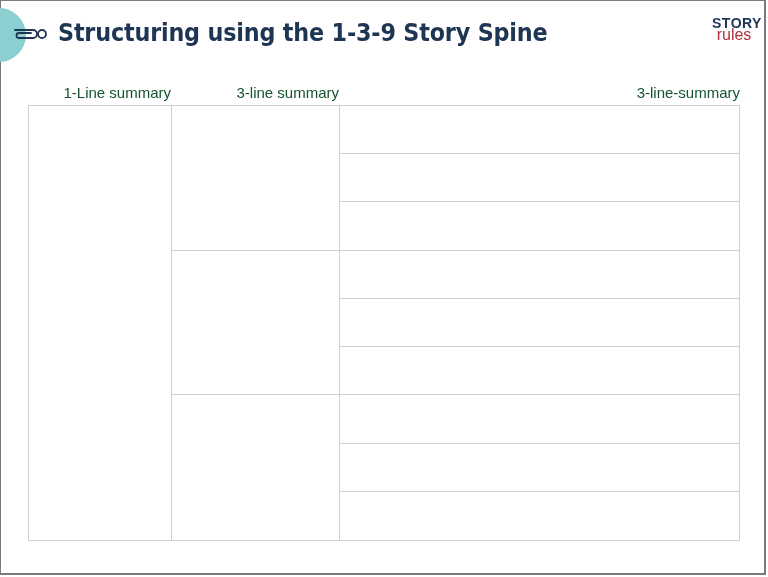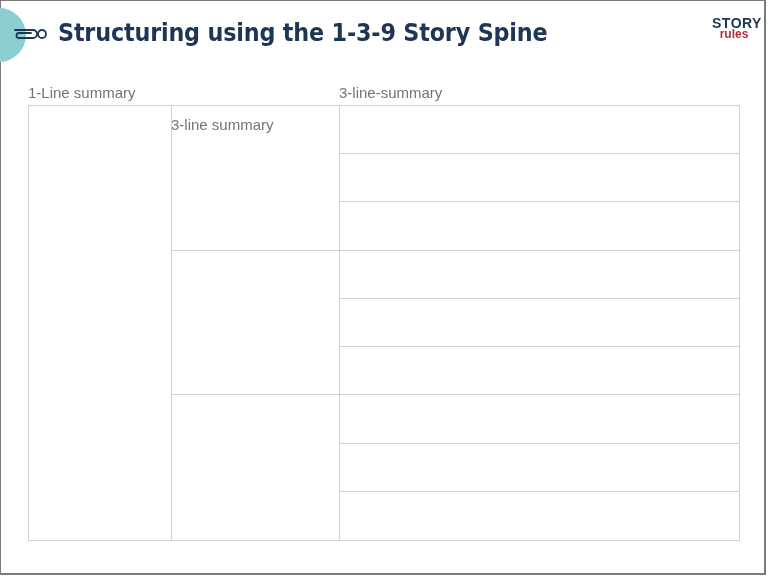--- a/index.html
+++ b/index.html
@@ -3,22 +3,22 @@
 <meta charset="utf-8">
 <style>
   html, body { margin:0; padding:0; }
   body { width:768px; height:577px; background:#ffffff; position:relative; overflow:hidden; font-family:"Liberation Sans", sans-serif; }
   .frame { position:absolute; left:0; top:0; width:766px; height:575px; border:1px solid #7a7a7a; border-right:2px solid #7a7a7a; border-bottom:2px solid #7a7a7a; box-sizing:border-box; }
   .blob { position:absolute; left:-12px; top:8px; width:38px; height:54px; background:#8ccfd0; border-radius:0 28px 28px 0; }
   .clip-icon { position:absolute; left:13px; top:26px; width:36px; height:16px; }
   .title { position:absolute; left:58px; top:19px; font-size:24px; font-weight:bold; color:#1e3554; letter-spacing:-0.2px; white-space:nowrap; font-family:"DejaVu Sans", sans-serif; transform:scaleX(0.93); transform-origin:left center; }
   .logo { position:absolute; left:712px; top:18px; width:44px; text-align:center; line-height:11px; }
   .logo .l1 { font-size:14px; color:#1e3554; letter-spacing:0.5px; font-weight:bold; display:block; }
-  .logo .l2 { font-size:12px; color:#b0303a; display:block; font-weight:bold; }
-  .col-head { position:absolute; top:84px; font-size:15px; color:#737373; white-space:nowrap; text-align:left; }
+  .logo .l2 { font-size:16px; color:#b0303a; display:block; font-weight:normal; }
+  .col-head { position:absolute; top:84px; font-size:15px; color:#14532d; white-space:nowrap; text-align:right; }
   .grid { position:absolute; left:28px; top:105px; width:712px; height:436px; border:1px solid #cfcfcf; box-sizing:border-box; }
   .col1 { position:absolute; left:0; top:0; width:143px; height:100%; border-right:1px solid #cfcfcf; box-sizing:border-box; }
   .col2 { position:absolute; left:143px; top:0; width:168px; height:100%; border-right:1px solid #cfcfcf; box-sizing:border-box; }
   .col3 { position:absolute; left:311px; top:0; right:0; height:100%; }
   .c2cell { height:33.333%; border-bottom:1px solid #cfcfcf; box-sizing:border-box; }
   .c2cell:last-child { border-bottom:none; }
   .c3cell { height:11.111%; border-bottom:1px solid #cfcfcf; box-sizing:border-box; }
   .c3cell:last-child { border-bottom:none; }
 </style>
 </head>
@@ -30,21 +30,21 @@
   <path d="M2 4 H20 a4 4 0 0 1 0 8 H6 a2.5 2.5 0 0 1 0 -5 H18" fill="none" stroke="#1e3554" stroke-width="1.8" stroke-linecap="round"></path>
   <circle cx="29" cy="8" r="4" fill="none" stroke="#1e3554" stroke-width="1.8"></circle>
 </svg>
 <div class="title">Structuring using the 1-3-9 Story Spine</div>
 <div class="logo">
   <span class="l1">STORY</span>
   <span class="l2">rules</span>
 </div>
 
 <div class="col-head" style="left:28px;width:143px;">1-Line summary</div>
-<div class="col-head" style="left:171px;width:168px;margin-top:32px;">3-line summary</div>
+<div class="col-head" style="left:171px;width:168px;">3-line summary</div>
 <div class="col-head" style="left:339px;width:401px;">3-line-summary</div>
 
 <div class="grid">
   <div class="col1"></div>
   <div class="col2">
     <div class="c2cell"></div>
     <div class="c2cell"></div>
     <div class="c2cell"></div>
   </div>
   <div class="col3">

